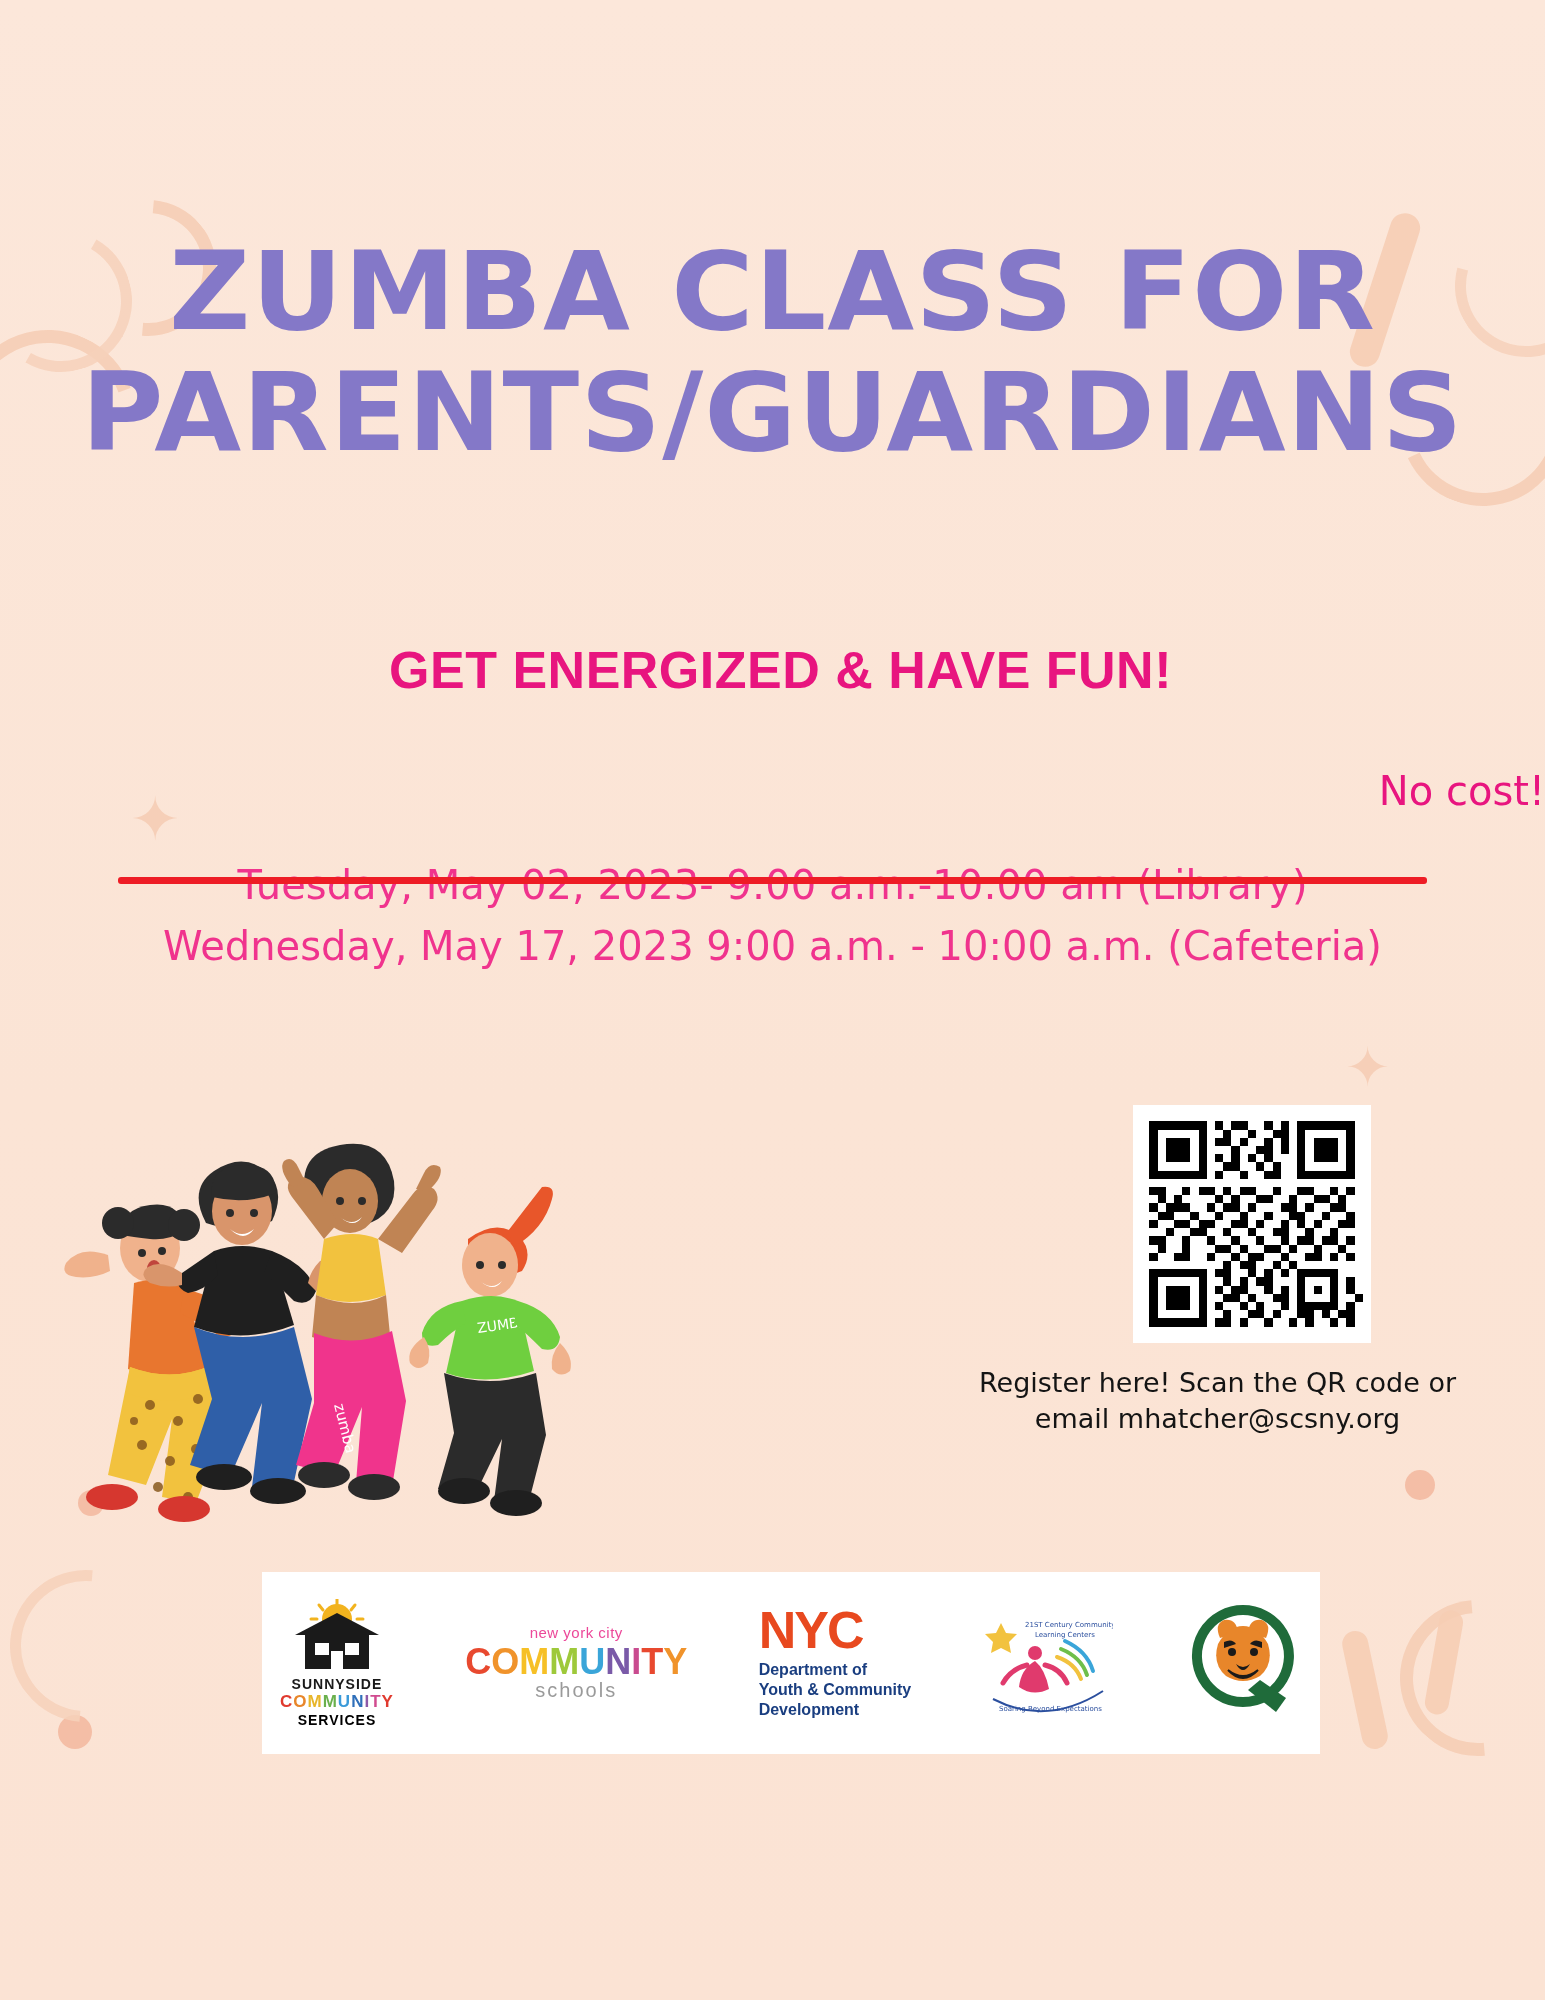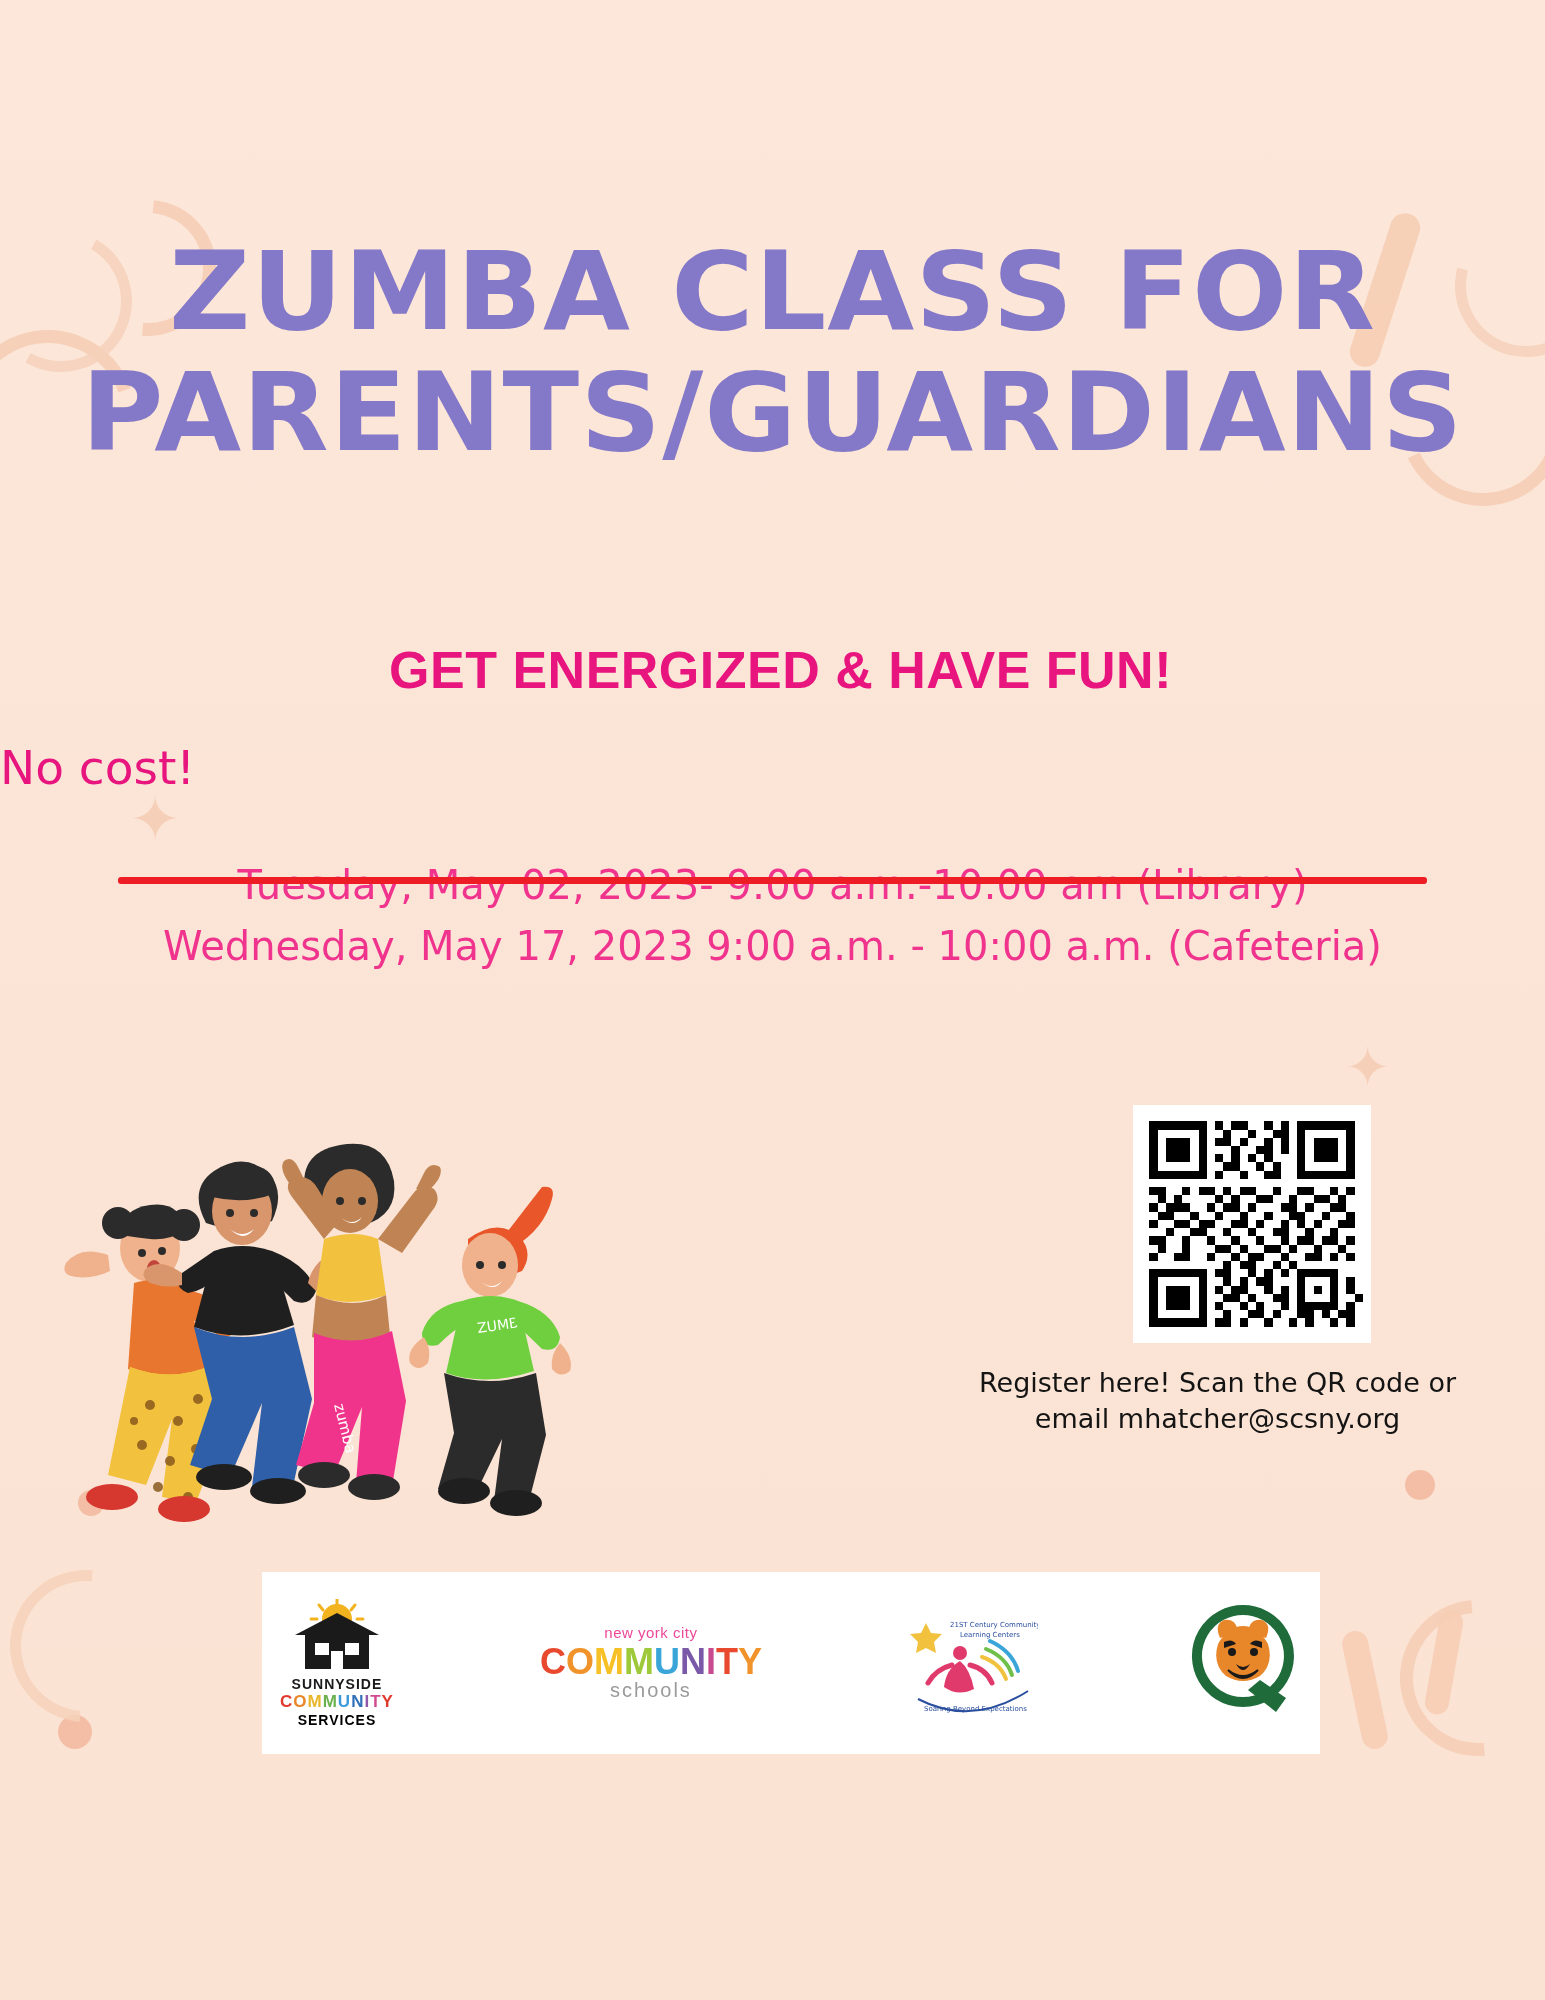--- a/index.html
+++ b/index.html
@@ -82,26 +82,26 @@
     left: 8px;
     width: 100%;
     text-align: center;
     color: #e8157f;
     font-weight: bold;
     font-size: 52px;
     letter-spacing: .5px;
   }
   .nocost {
     position: absolute;
-    top: 740px;
+    top: 768px;
     left: 0;
     width: 100%;
-    text-align: left;
+    text-align: right;
     color: #e8157f;
-    font-size: 47px;
+    font-size: 40px;
     font-family: "DejaVu Sans", sans-serif;
   }
 
   
   .dates {
     position: absolute;
     top: 855px;
     left: 0;
     width: 100%;
     text-align: center;
@@ -543,20 +543,28 @@
       <div class="sunny-t2"><span>C</span><span>O</span><span>M</span><span>M</span><span>U</span><span>N</span><span>I</span><span>T</span><span>Y</span></div>
       <div class="sunny-t3">SERVICES</div>
     </div>
 
     <div class="logo">
       <div class="nycs-small">new york city</div>
       <div class="nycs-big"><span>C</span><span>O</span><span>M</span><span>M</span><span>U</span><span>N</span><span>I</span><span>T</span><span>Y</span></div>
       <div class="nycs-sub">schools</div>
     </div>
 
+    <div class="logo" style="align-items:flex-start;">
+      <div class="nyc-word">NYC</div>
+      <div class="dycd-text">
+        <div>Department of</div>
+        <div>Youth &amp; Community</div>
+        <div>Development</div>
+      </div>
+    </div>
 
     <div class="logo">
       <svg class="c21" viewBox="0 0 130 112" xmlns="http://www.w3.org/2000/svg">
         <path d="M18 16 l5 10 l11 1 l-8 8 l2 11 l-10 -5 l-10 5 l2 -11 l-8 -8 l11 -1z" fill="#f2c23e"></path>
         <text x="42" y="20" font-size="7" fill="#2b4f9e" font-family="DejaVu Sans, sans-serif">21ST Century Community</text>
         <text x="52" y="30" font-size="7" fill="#2b4f9e" font-family="DejaVu Sans, sans-serif">Learning Centers</text>
         <circle cx="52" cy="46" r="7" fill="#e03a6d"></circle>
         <path d="M52 54 q-14 8 -16 26 q14 10 30 2 q-4 -20 -14 -28z" fill="#e03a6d"></path>
         <path d="M44 58 q-16 4 -24 18" stroke="#e03a6d" stroke-width="5" fill="none" stroke-linecap="round"></path>
         <path d="M62 58 q16 4 22 18" stroke="#e03a6d" stroke-width="5" fill="none" stroke-linecap="round"></path>

